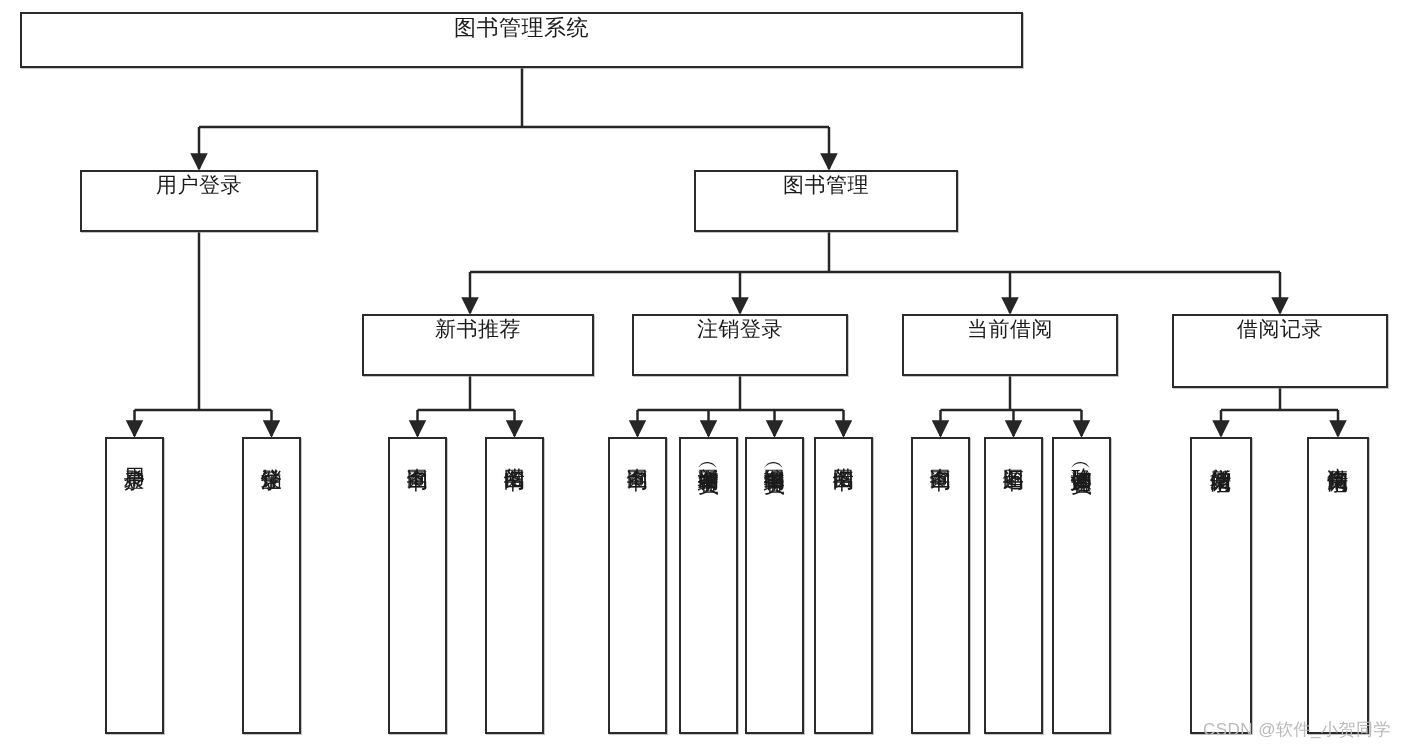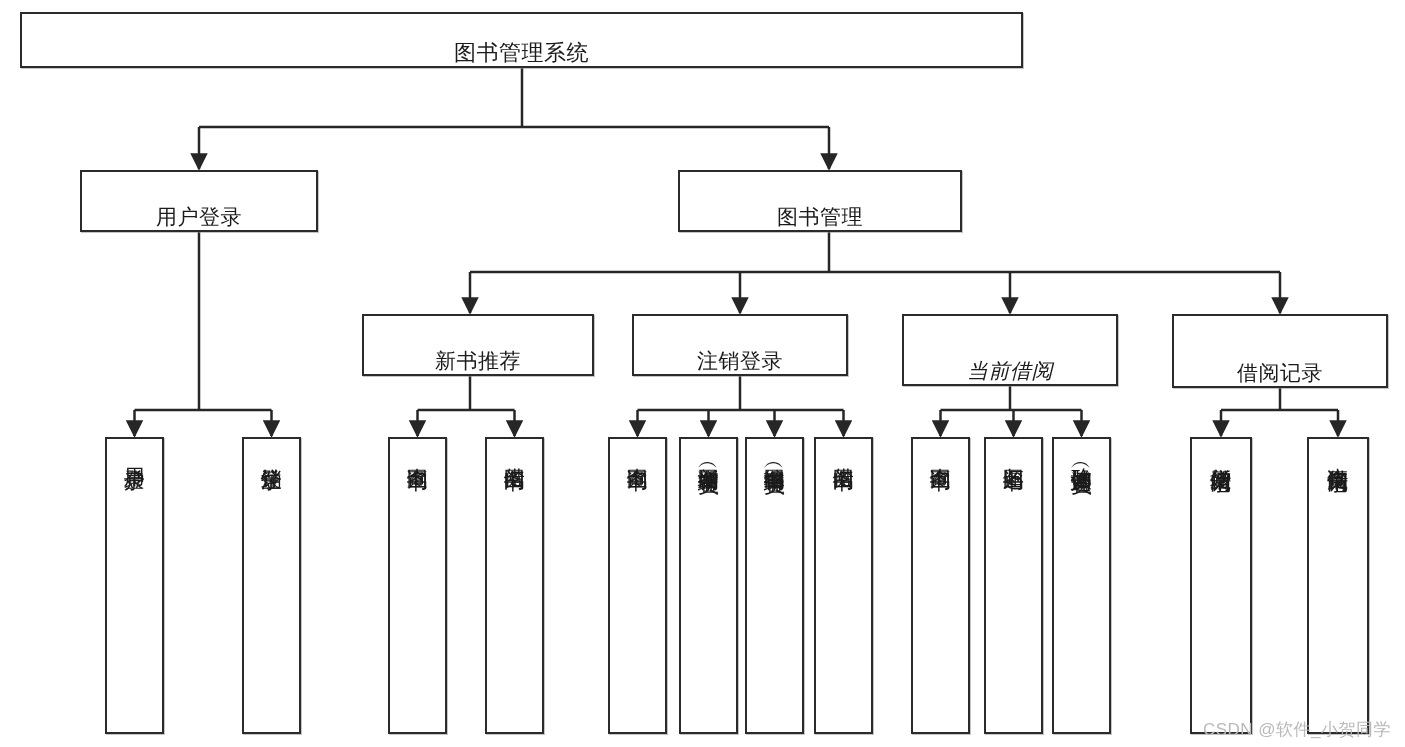--- a/index.html
+++ b/index.html
@@ -20,21 +20,21 @@
     left: 0; top: 0;
     width: 1405px;
     height: 747px;
   }
   .node {
     position: absolute;
     box-sizing: border-box;
     background: #ffffff;
     border: 2.5px solid #2b2b2b;
     display: flex;
-    align-items: flex-end;
+    align-items: flex-start;
     justify-content: center;
     box-shadow: 1px 1px 0 rgba(150,150,150,0.55);
   }
   .node .label {
     color: #1b1b1b;
     font-size: 21px;
     line-height: 1.25;
     letter-spacing: 0.5px;
     white-space: nowrap;
     text-align: center;
@@ -114,30 +114,30 @@
   </svg>
 
   <div class="node root" style="left: 20px; top: 12px; width: 1003px; height: 56px;">
     <span class="label">图书管理系统</span>
   </div>
 
   <div id="node-layer">
       <div class="node" style="left: 80px; top: 170px; width: 238px; height: 62px;">
         <span class="label">用户登录</span>
       </div>
-      <div class="node" style="left: 678px; top: 170px; width: 284px; height: 62px;">
+      <div class="node" style="left: 694px; top: 170px; width: 264px; height: 62px;">
         <span class="label">图书管理</span>
       </div>
       <div class="node" style="left: 362px; top: 314px; width: 232px; height: 62px;">
         <span class="label">新书推荐</span>
       </div>
       <div class="node" style="left: 632px; top: 314px; width: 216px; height: 62px;">
         <span class="label">注销登录</span>
       </div>
-      <div class="node" style="left: 902px; top: 314px; width: 216px; height: 72px; font-style: italic;">
+      <div class="node" style="left: 902px; top: 314px; width: 216px; height: 62px;">
         <span class="label">当前借阅</span>
       </div>
       <div class="node" style="left: 1172px; top: 314px; width: 216px; height: 74px;">
         <span class="label">借阅记录</span>
       </div>
       <div class="node vert" style="left: 105px; top: 437px; width: 59px; height: 297px;">
         <span class="label">用户登录</span>
       </div>
       <div class="node vert" style="left: 242px; top: 437px; width: 59px; height: 297px;">
         <span class="label">注销登录</span>

